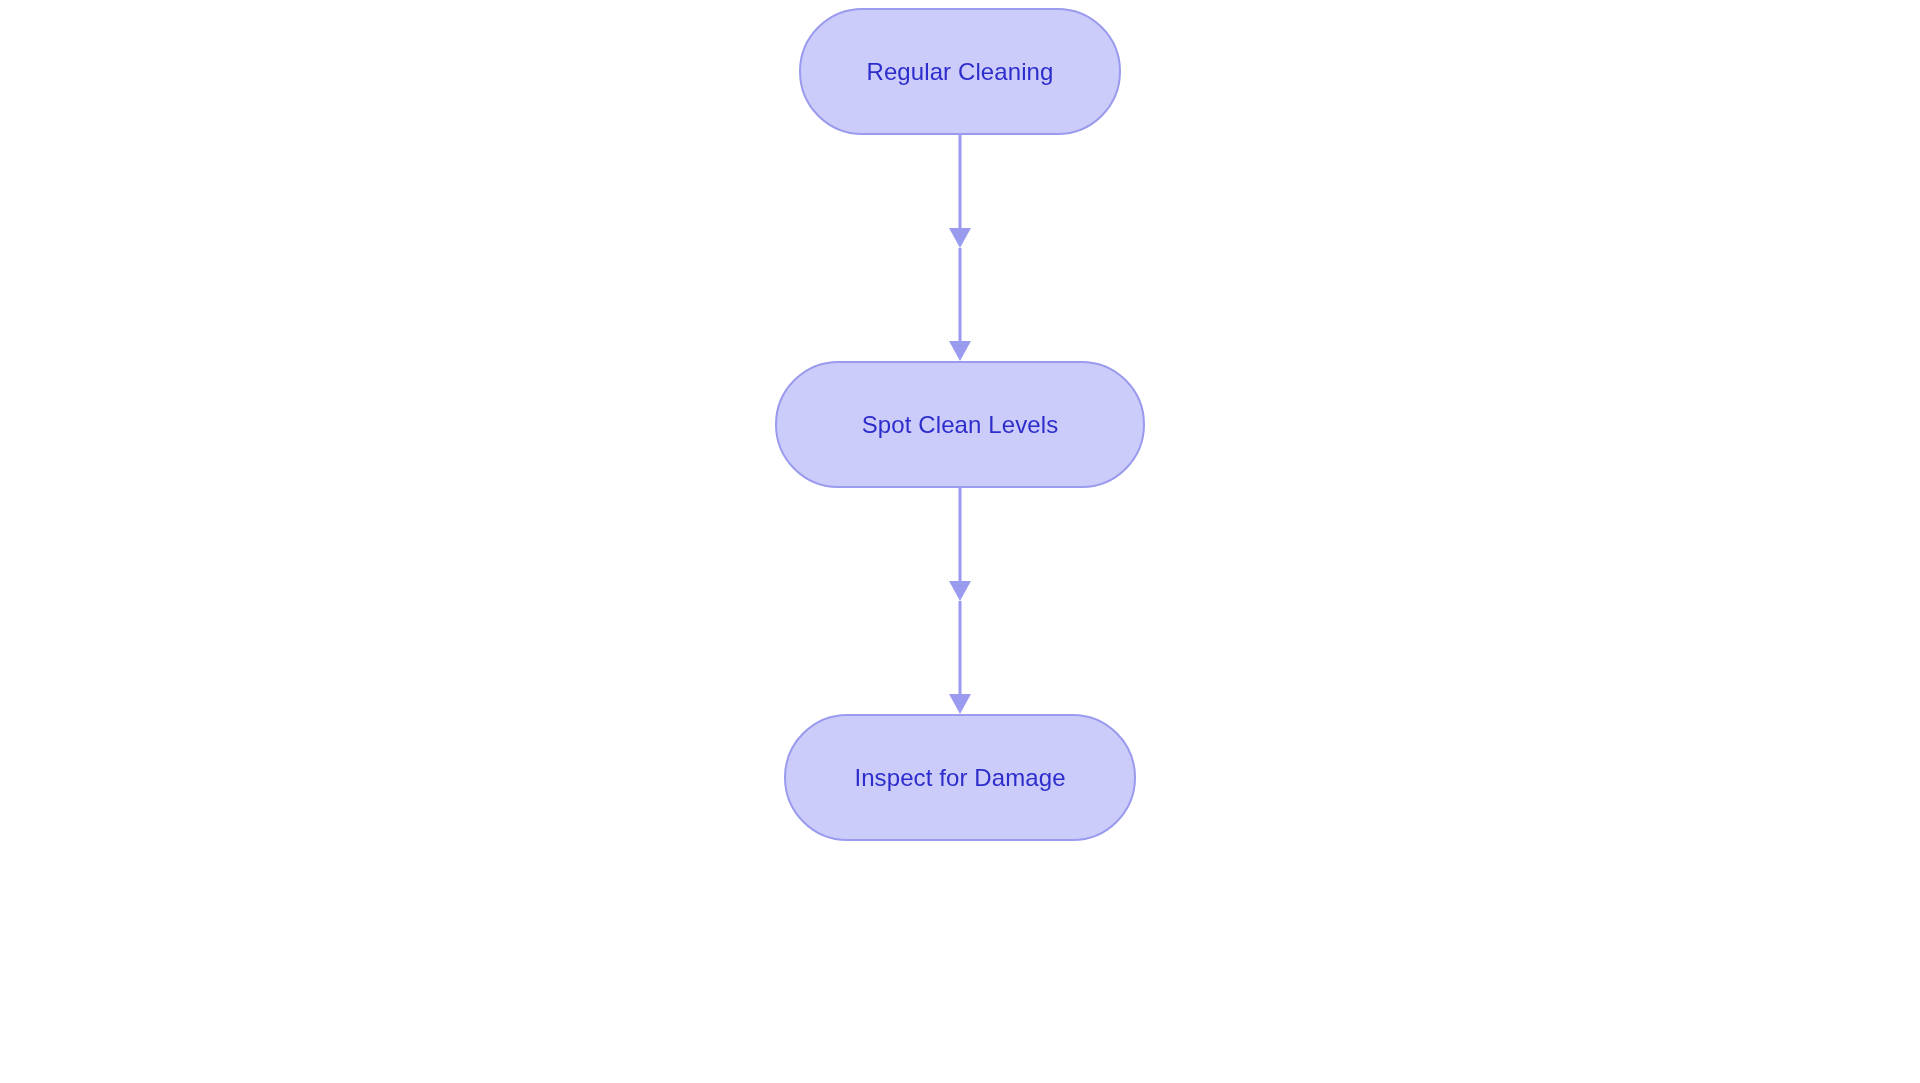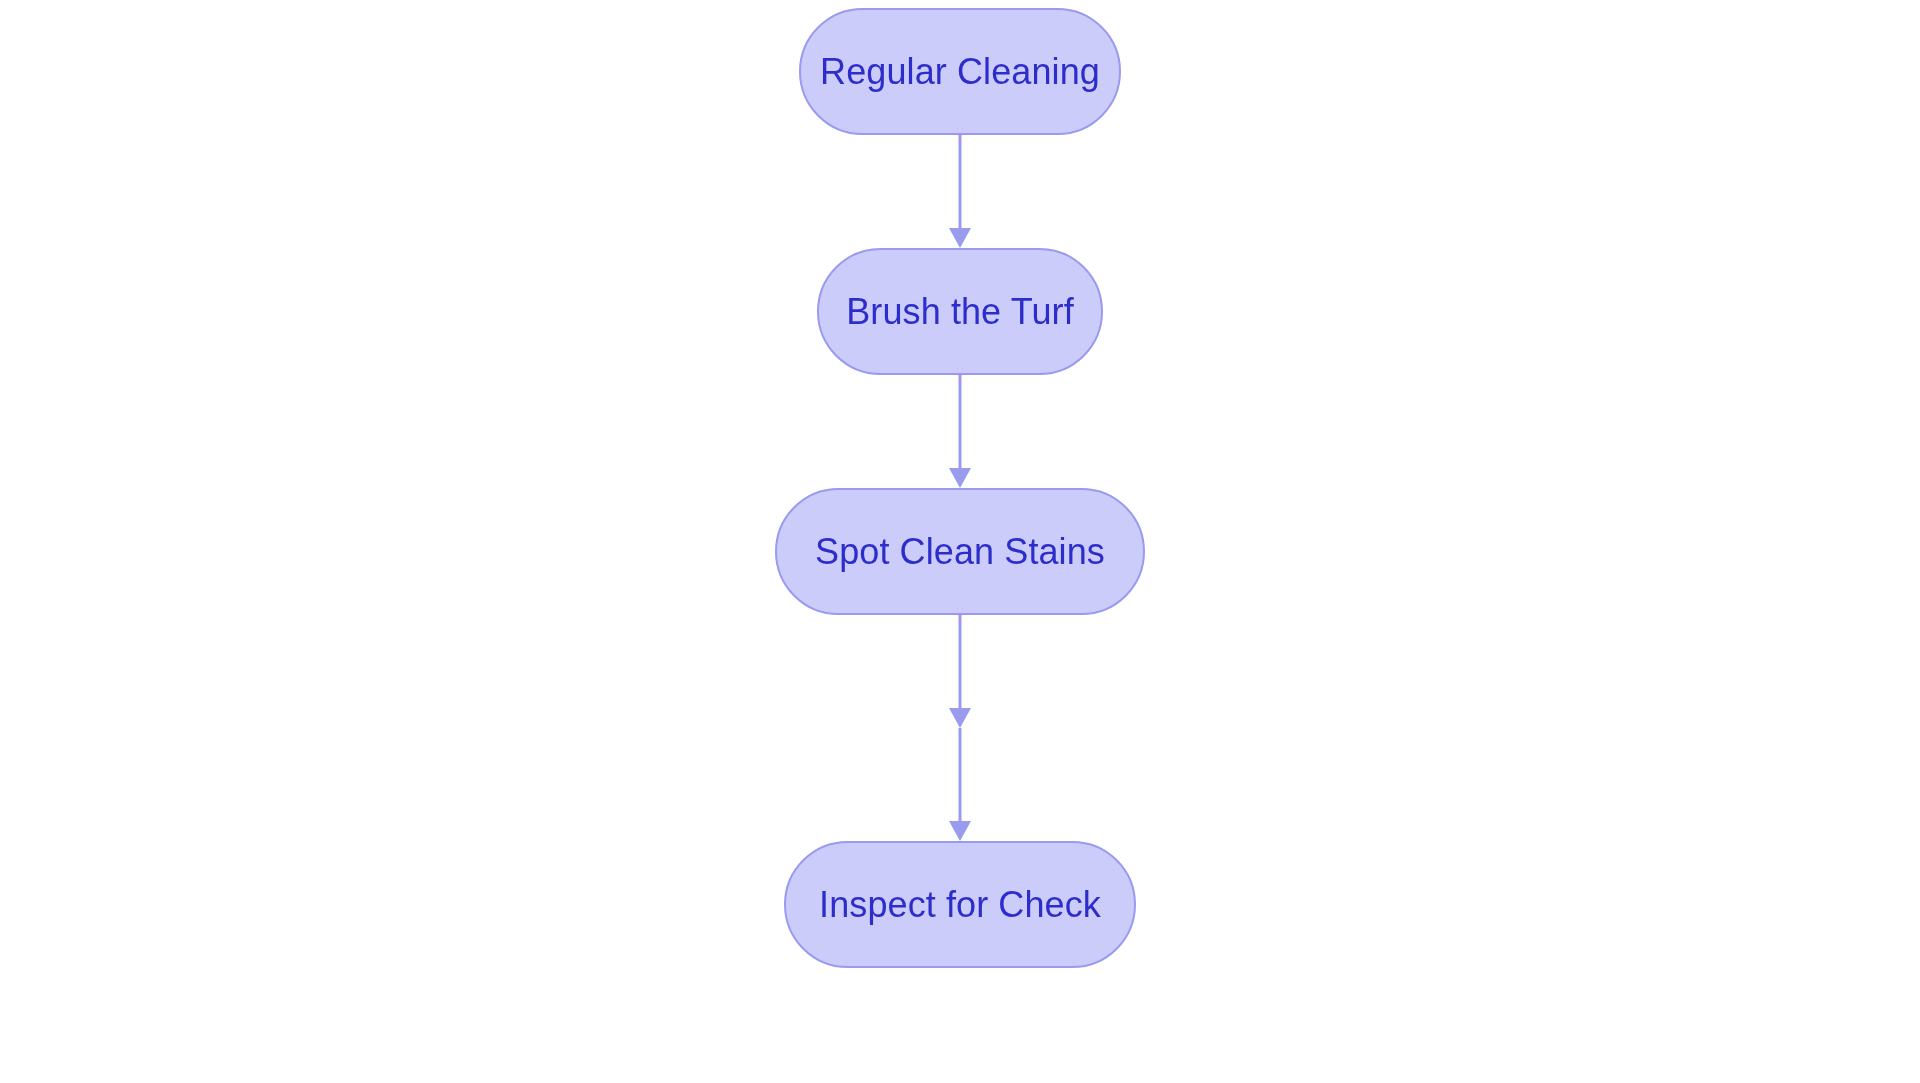--- a/index.html
+++ b/index.html
@@ -40,21 +40,21 @@
     background: #ccccfa;
     border: 2px solid #9a9aee;
     color: #2d2dcc;
     display: flex;
     align-items: center;
     justify-content: center;
     flex: 0 0 auto;
   }
 
   .node-label {
-    font-size: 36px;
+    font-size: 24px;
     line-height: 1;
     letter-spacing: 0.1px;
     color: #2d2dcc;
     white-space: nowrap;
     font-weight: 400;
   }
 
   
   .node-w1 { width: 322px; }
   .node-w2 { width: 286px; }
@@ -102,42 +102,39 @@
 
     <div class="node node-w1">
       <span class="node-label">Regular Cleaning</span>
     </div>
 
     <div class="connector">
       <div class="line"></div>
       <div class="arrowhead"></div>
     </div>
 
-    <div class="node node-w2">
-      <span class="node-label">Brush the Turf</span>
-    </div>
 
     <div class="connector">
       <div class="line"></div>
       <div class="arrowhead"></div>
     </div>
 
     <div class="node node-w3">
-      <span class="node-label">Spot Clean Stains</span>
+      <span class="node-label">Spot Clean Levels</span>
     </div>
 
     <div class="connector">
       <div class="line"></div>
       <div class="arrowhead"></div>
     </div>
 
 
     <div class="connector">
       <div class="line"></div>
       <div class="arrowhead"></div>
     </div>
 
     <div class="node node-w5">
-      <span class="node-label">Inspect for Check</span>
+      <span class="node-label">Inspect for Damage</span>
     </div>
 
   </div>
 </div>
 
 </body></html>

